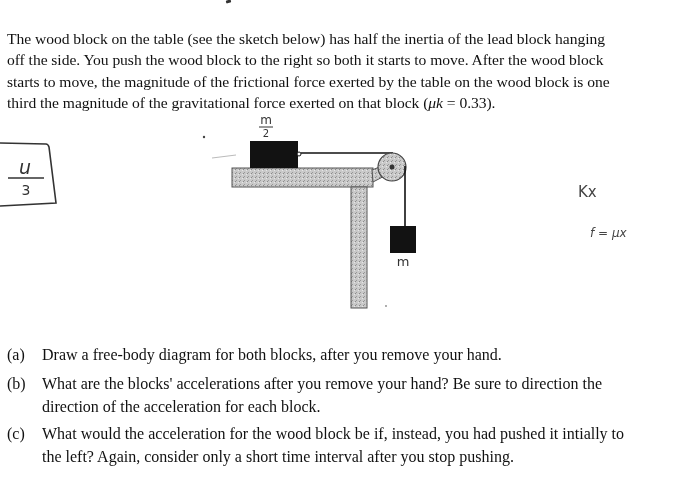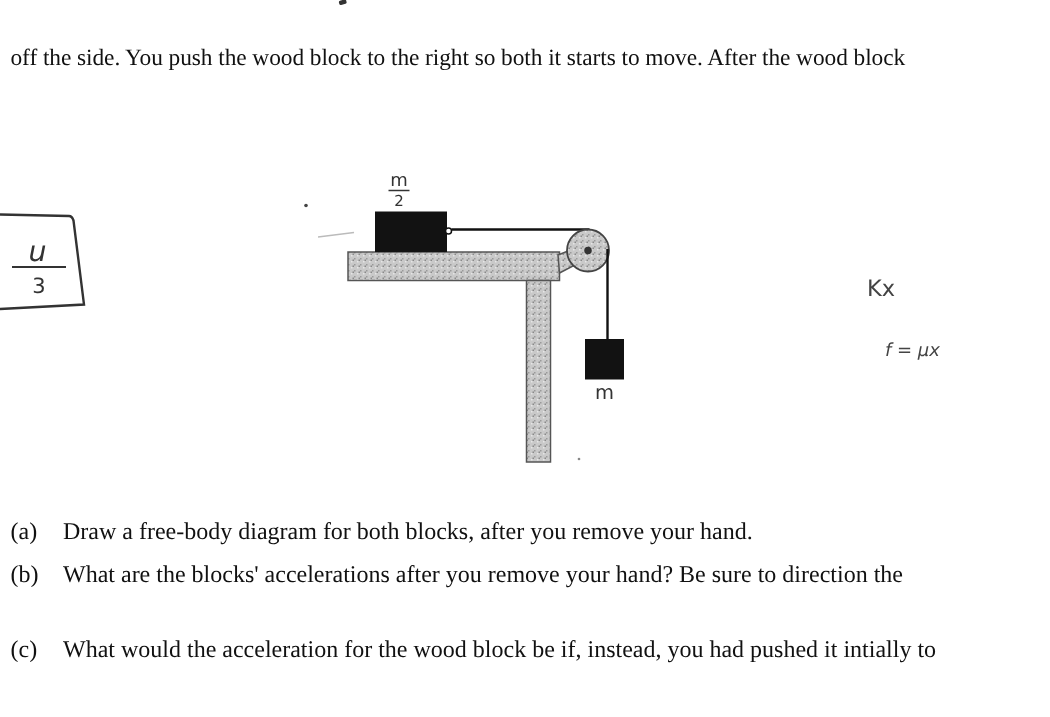--- a/index.html
+++ b/index.html
@@ -17,21 +17,24 @@
   .q .lbl { display: inline-block; width: 35px; }
   .q .cont { display: block; padding-left: 35px; }
   svg text { font-family: "DejaVu Sans", sans-serif; }
 </style>
 </head>
 <body>
 
 <div class="abs scan-mark"></div>
 
 <div class="abs intro">
+  <span class="line">The wood block on the table (see the sketch below) has half the inertia of the lead block hanging</span>
   <span class="line">off the side.  You push the wood block to the right so both it starts to move.  After the wood block</span>
+  <span class="line">starts to move, the magnitude of the frictional force exerted by the table on the wood block is one</span>
+  <span class="line"><span>third the magnitude of the gravitational force exerted on that block (</span><span class="mu">μk</span><span> = 0.33).</span></span>
 </div>
 
 <svg class="abs" style="left:0;top:138px" width="64" height="75">
   <path d="M0,5 L46,6 Q48,6 49,9 L56,65 L0,68" fill="none" stroke="#333" stroke-width="1.6"></path>
   <line x1="8" y1="40" x2="44" y2="40" stroke="#333" stroke-width="1.4"></line>
   <text x="25" y="36" font-size="19" fill="#333" text-anchor="middle" font-style="italic">u</text>
   <text x="26" y="57" font-size="14" fill="#333" text-anchor="middle">3</text>
 </svg>
 
 <svg class="abs" style="left:0;top:0" width="700" height="330">
@@ -73,16 +76,18 @@
 
   <text x="578" y="197" font-size="15" fill="#444">Kx</text>
   <text x="590" y="237" font-size="12" fill="#444" font-style="italic">f = μx</text>
 </svg>
 
 <div class="abs q" style="top:344px">
   <span class="lbl">(a)</span><span>Draw a free-body diagram for both blocks, after you remove your hand.</span>
 </div>
 <div class="abs q" style="top:373px">
   <span class="lbl">(b)</span><span>What are the blocks' accelerations after you remove your hand?  Be sure to direction the</span>
+  <span class="cont">direction of the acceleration for each block.</span>
 </div>
 <div class="abs q" style="top:423px">
   <span class="lbl">(c)</span><span>What would the acceleration for the wood block be if, instead, you had pushed it intially to</span>
+  <span class="cont">the left? Again, consider only a short time interval after you stop pushing.</span>
 </div>
 
 </body></html>

